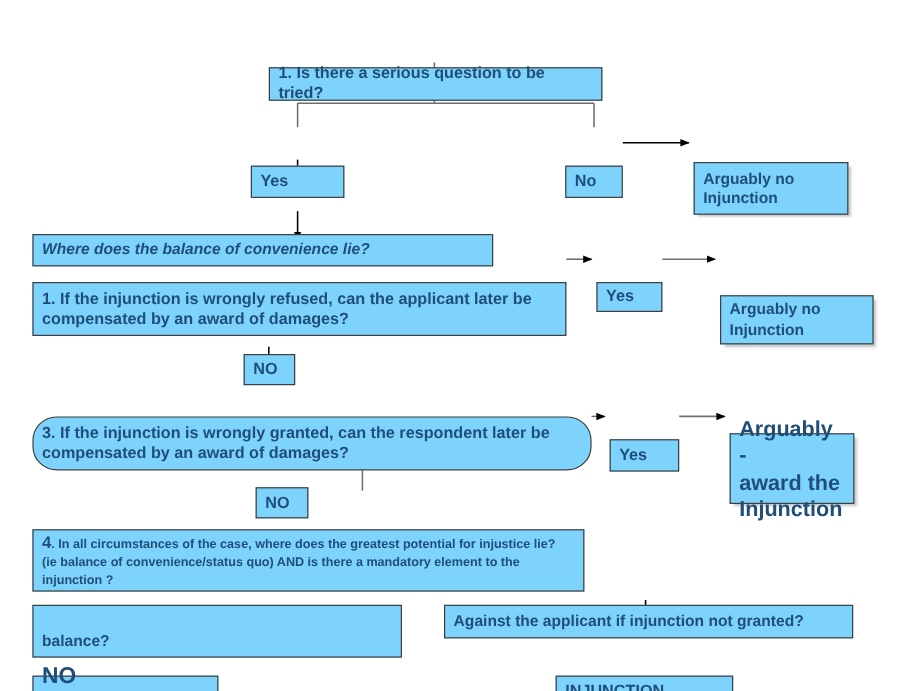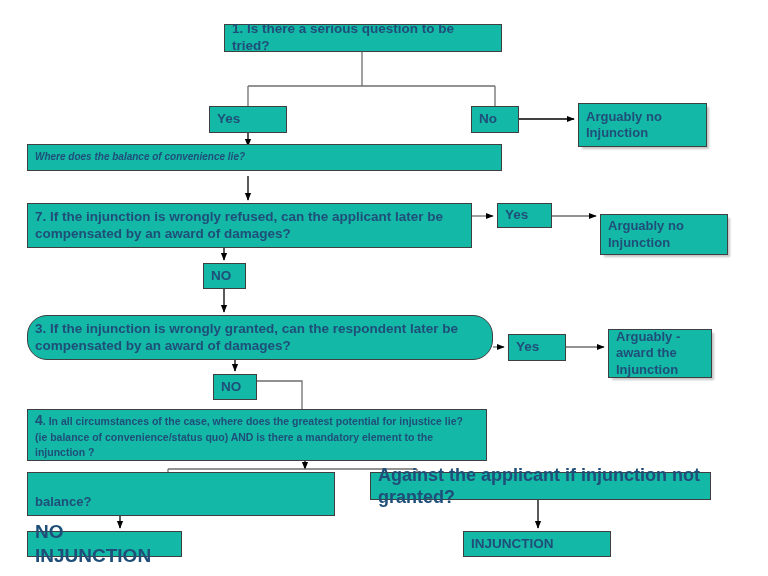--- a/index.html
+++ b/index.html
@@ -17,57 +17,58 @@
   #chart {
     position: absolute;
     left: 0;
     top: 0;
     width: 768px;
     height: 576px;
   }
   .node {
     position: absolute;
     box-sizing: border-box;
-    background: #14b8a6;
+    background: #7dd3fc;
     border: 1px solid #3f3f3f;
     color: #1F4E79;
     font-weight: bold;
     line-height: 1.25;
     display: flex;
     align-items: center;
+    margin-top: 32px;
   }
   .node .txt {
     display: block;
     width: 100%;
     padding: 0 7px;
   }
   .node.shadow {
     box-shadow: 3px 3px 2px -1px rgba(150,150,150,0.55);
   }
   .node.italic {
     font-style: italic;
   }
   .n-q1     { left:224px; top:24px;  width:278px; height:28px;  font-size:13.5px; }
   .n-yes1   { left:209px; top:106px; width:78px;  height:27px;  font-size:13.5px; }
   .n-no1    { left:471px; top:106px; width:48px;  height:27px;  font-size:13.5px; }
   .n-arg1   { left:578px; top:103px; width:129px; height:44px;  font-size:13px; }
-  .n-bal    { left:27px;  top:144px; width:475px; height:27px;  font-size:10px; }
+  .n-bal    { left:27px;  top:163px; width:384px; height:27px;  font-size:13px; }
   .n-q2     { left:27px;  top:203px; width:445px; height:45px;  font-size:13.5px; }
   .n-yes2   { left:497px; top:203px; width:55px;  height:25px;  font-size:13.5px; }
   .n-arg2   { left:600px; top:214px; width:128px; height:41px;  font-size:13px; }
   .n-no2    { left:203px; top:263px; width:43px;  height:26px;  font-size:13.5px; }
   .n-q3     { left:27px;  top:315px; width:466px; height:45px;  font-size:13.5px;border-radius:20px; }
   .n-yes3   { left:508px; top:334px; width:58px;  height:27px;  font-size:13.5px; }
-  .n-arg3   { left:608px; top:329px; width:104px; height:49px;  font-size:13px;align-items:center; }
+  .n-arg3   { left:608px; top:329px; width:104px; height:59px;  font-size:18px;align-items:center; }
   .n-no3    { left:213px; top:374px; width:44px;  height:26px;  font-size:13.5px; }
   .n-q4     { left:27px;  top:409px; width:460px; height:52px;  font-size:10.5px;justify-content:flex-end; }
   .n-q4 .txt { line-height: 1.45; }
   .n-q4 .big { font-size: 14px; }
   .n-resp   { left:27px;  top:472px; width:308px; height:44px;  font-size:13px; }
-  .n-appl   { left:370px; top:472px; width:341px; height:28px;  font-size:18px; }
+  .n-appl   { left:370px; top:472px; width:341px; height:28px;  font-size:13px; }
   .n-noinj  { left:27px;  top:531px; width:155px; height:26px;  font-size:19px; }
   .n-inj    { left:463px; top:531px; width:148px; height:26px;  font-size:13.5px; }
 </style>
 </head>
 <body>
 
 <svg id="chart" viewBox="0 0 768 576" xmlns="http://www.w3.org/2000/svg">
   <defs>
     <marker id="ah" viewBox="0 0 10 10" refX="9" refY="5" markerWidth="6" markerHeight="6" orient="auto-start-reverse">
       <path d="M 0 1 L 10 5 L 0 9 z" fill="#000000"></path>
@@ -131,21 +132,21 @@
     <span>Injunction</span>
   </span>
 </div>
 
 <div class="node n-bal italic">
   <span class="txt">Where does the balance of convenience lie?</span>
 </div>
 
 <div class="node n-q2">
   <span class="txt">
-    <span>7. If the injunction is wrongly refused, can the applicant later be</span><br>
+    <span>1. If the injunction is wrongly refused, can the applicant later be</span><br>
     <span>compensated by an award of damages?</span>
   </span>
 </div>
 
 <div class="node n-yes2">
   <span class="txt">Yes</span>
 </div>
 
 <div class="node n-arg2 shadow">
   <span class="txt">

